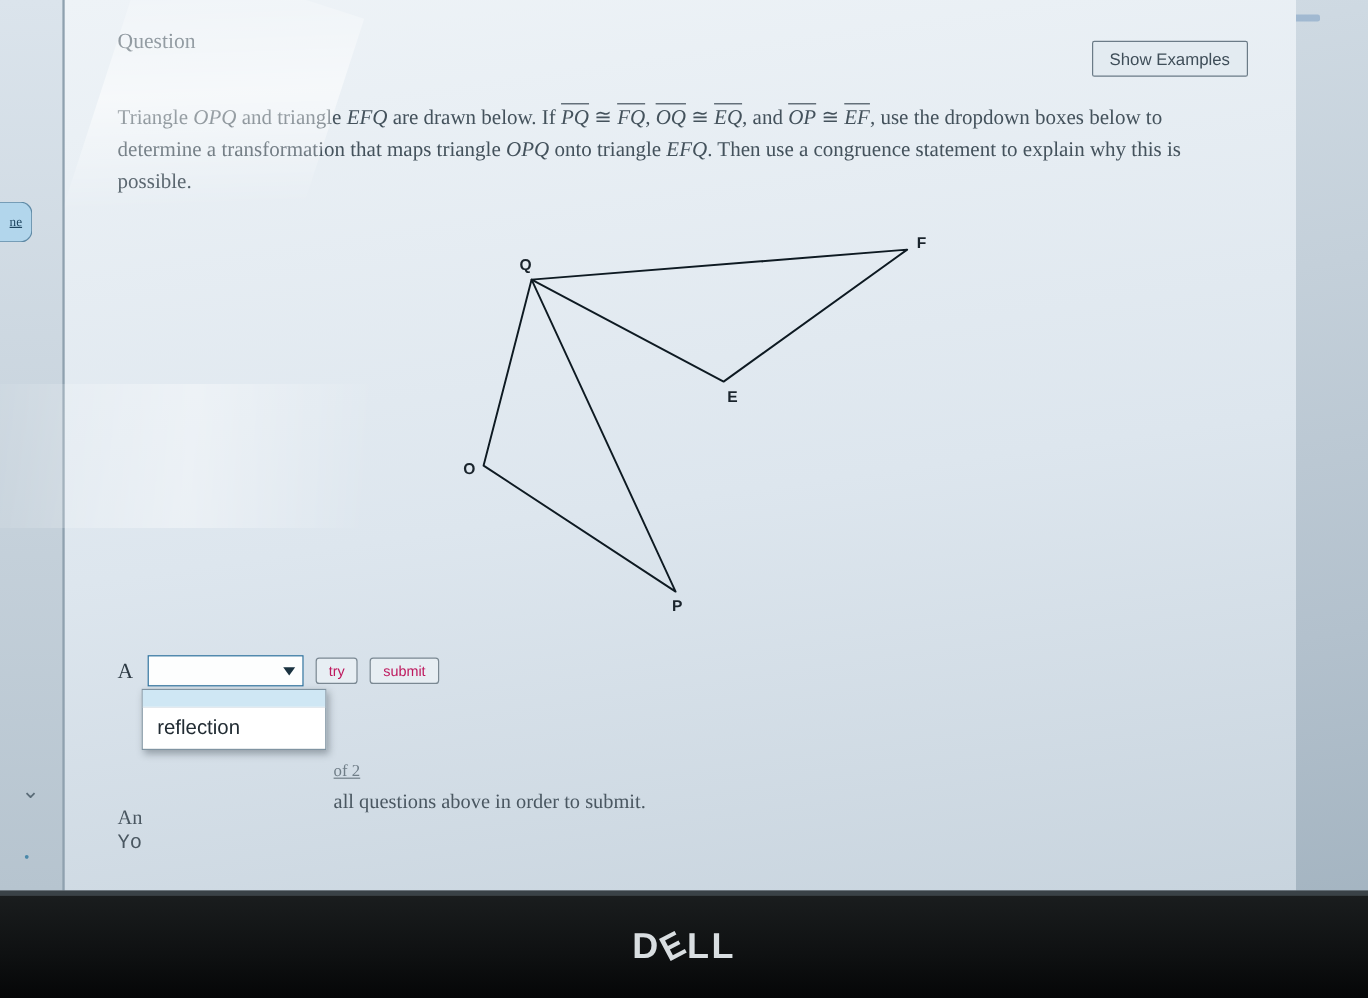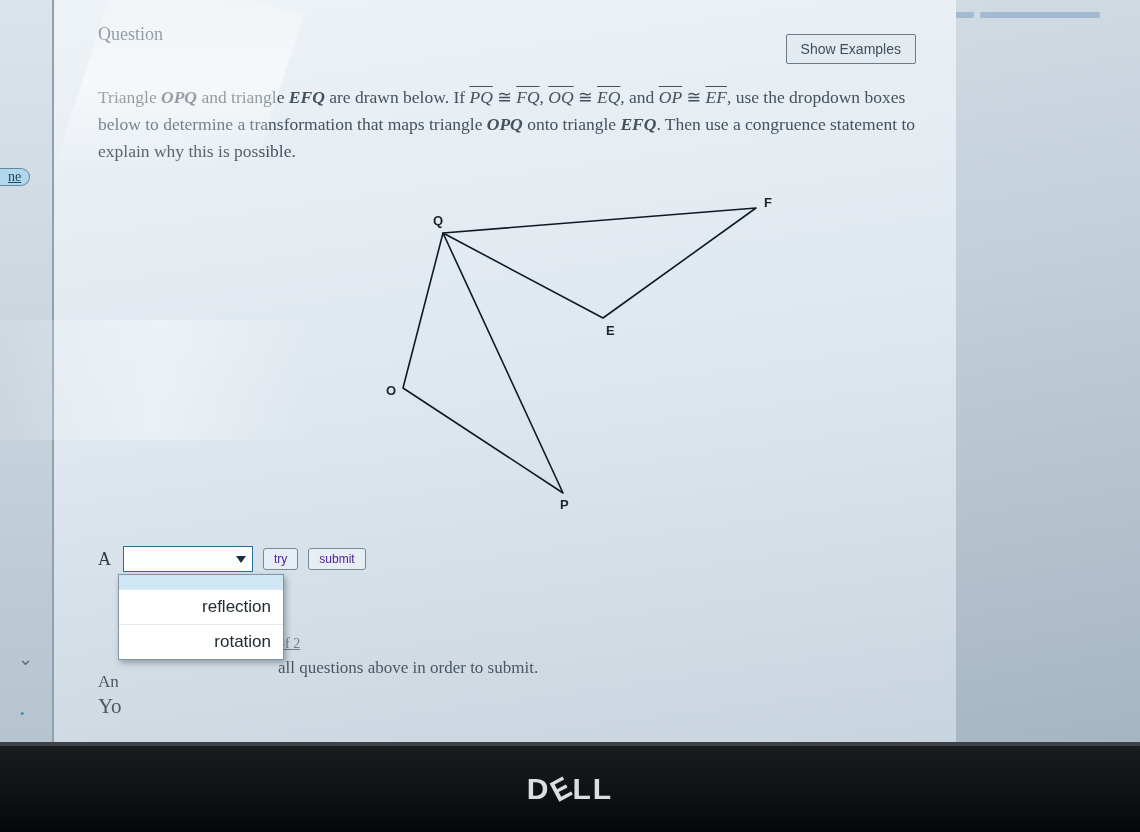--- a/index.html
+++ b/index.html
@@ -18,50 +18,50 @@
   }
   .left-gutter {
     position: absolute; left:0; top:0; width:54px; height:742px;
     background: linear-gradient(180deg,#dbe4ec,#b6c4cf);
     border-right: 2px solid #8fa1af;
   }
   .left-tag {
     position:absolute; left:0; top:168px;
     background:#b2d6ec; border:1px solid #5f8aa6;
     border-left:none; border-radius:0 10px 10px 0;
-    padding:0 8px; font-size:14px; color:#1f4560;text-decoration:underline;
+    padding:10px 8px; font-size:11px; color:#1f4560;text-decoration:underline;
   }
   .left-arrow {
     position:absolute; left:18px; top:648px;
     font-size:18px; color:#5a6b77;
   }
   .left-dot { position:absolute; left:20px; top:706px; color:#4a88a9; font-size:13px; }
   .page {
     position:absolute; left:54px; top:0;
-    width:902px; height:742px;
+    width:1026px; height:742px;
     background: linear-gradient(172deg,#eef3f7 0%,#dde6ee 55%,#c8d4de 100%);
     padding: 24px 40px 20px 44px;
   }
   .hdr-row { display:flex; justify-content:space-between; align-items:flex-start; }
   .q-title {
     font-size:18px; color:#5a6872; font-weight:400;
     font-family: Georgia, serif;
   }
   .show-ex {
     border:1px solid #6b7b87; background:#e3ebf1;
     padding:6px 14px; font-size:14px; color:#3f4e59;
     font-family: Arial, sans-serif; border-radius:2px;
     margin-top:10px;
   }
   .prompt {
     margin-top:20px; font-size:17.5px; line-height:1.55;
     color:#44525c; max-width: 980px;
     font-family: Georgia, 'Times New Roman', serif;
   }
-  .mi { font-style: italic; font-family: 'Times New Roman', serif; font-weight: bold; }
+  .mi { font-style: italic; font-family: 'Times New Roman', serif; }
   .seg { text-decoration: overline; font-style: italic; font-family:'Times New Roman',serif; white-space:nowrap;text-align:center; }
   .figure {
     position:relative; margin: 8px 0 8px 210px;
     width: 520px; height: 340px;
   }
   .figure svg { width:100%; height:100%; }
   .vlabel { font: 13px Arial, sans-serif; fill:#1a242c; font-weight:bold; }
   .answer-row {
     position:absolute; left:98px; top:546px;
     display:flex; align-items:center; gap:10px;
@@ -72,44 +72,43 @@
     border:1px solid #2a6f9c; background:#fdfefe;
     display:flex; align-items:center; justify-content:flex-end;
     padding:0 6px; font-size:13px; color:#333;
   }
   .dd .caret {
     width:0;height:0;border-left:5px solid transparent;
     border-right:5px solid transparent;border-top:7px solid #1a3240;
   }
   .smallbtn {
     border:1px solid #7a8892; background:#e7eef3;
-    font: 12px Arial, sans-serif; color:#4c1d95;
+    font: 12px Arial, sans-serif; color:#be185d;
     padding:3px 10px; border-radius:3px;
   }
   .dd-menu {
     position:absolute; left:118px; top:574px;
-    width:166px; background:#ffffff;
+    width:154px; background:#ffffff;
     border:1px solid #8094a2;
     box-shadow: 2px 3px 6px rgba(30,40,50,.35);
     font-family: Arial, sans-serif;
-    text-align: right;
   }
   .dd-opt {
     padding:7px 12px; font-size:17px; color:#222c33;
     border-top:1px solid #e3e9ee;
   }
   .dd-opt.hover { background:#cfe7f4; }
   .dd-opt:first-child { border-top:none; }
   .behind-an {
     position:absolute; left:98px; top:672px;
     font-size:17px; color:#4a5761;
   }
   .behind-yo {
     position:absolute; left:98px; top:694px;
-    font-size:21px; color:#4a5761;
+    font-size:17px; color:#4a5761;font-family:Liberation Mono, monospace;
   }
   .behind-of2 {
     position:absolute; left:278px; top:636px;
     font-size:14px; color:#707e88;text-decoration:underline;
   }
   .submit-hint {
     position:absolute; left:278px; top:658px;
     font-size:17px; color:#4a5761;
   }
   .bezel {
@@ -201,21 +200,20 @@
   </div>
 
   <div class="behind-an">An</div>
   <div class="behind-of2">of 2</div>
   <div class="behind-yo">Yo</div>
   <div class="submit-hint">all questions above in order to submit.</div>
 
   <div class="dd-menu">
     <div class="dd-opt hover"> </div>
     <div class="dd-opt">reflection</div>
-    <div class="dd-opt">rotation</div>
   </div>
 
   <div class="bezel"></div>
   <div class="dell">
     <span>D</span><span class="tiltE">E</span><span>LL</span>
   </div>
 
   <div class="glare1"></div>
   <div class="glare2"></div>
 </div>

